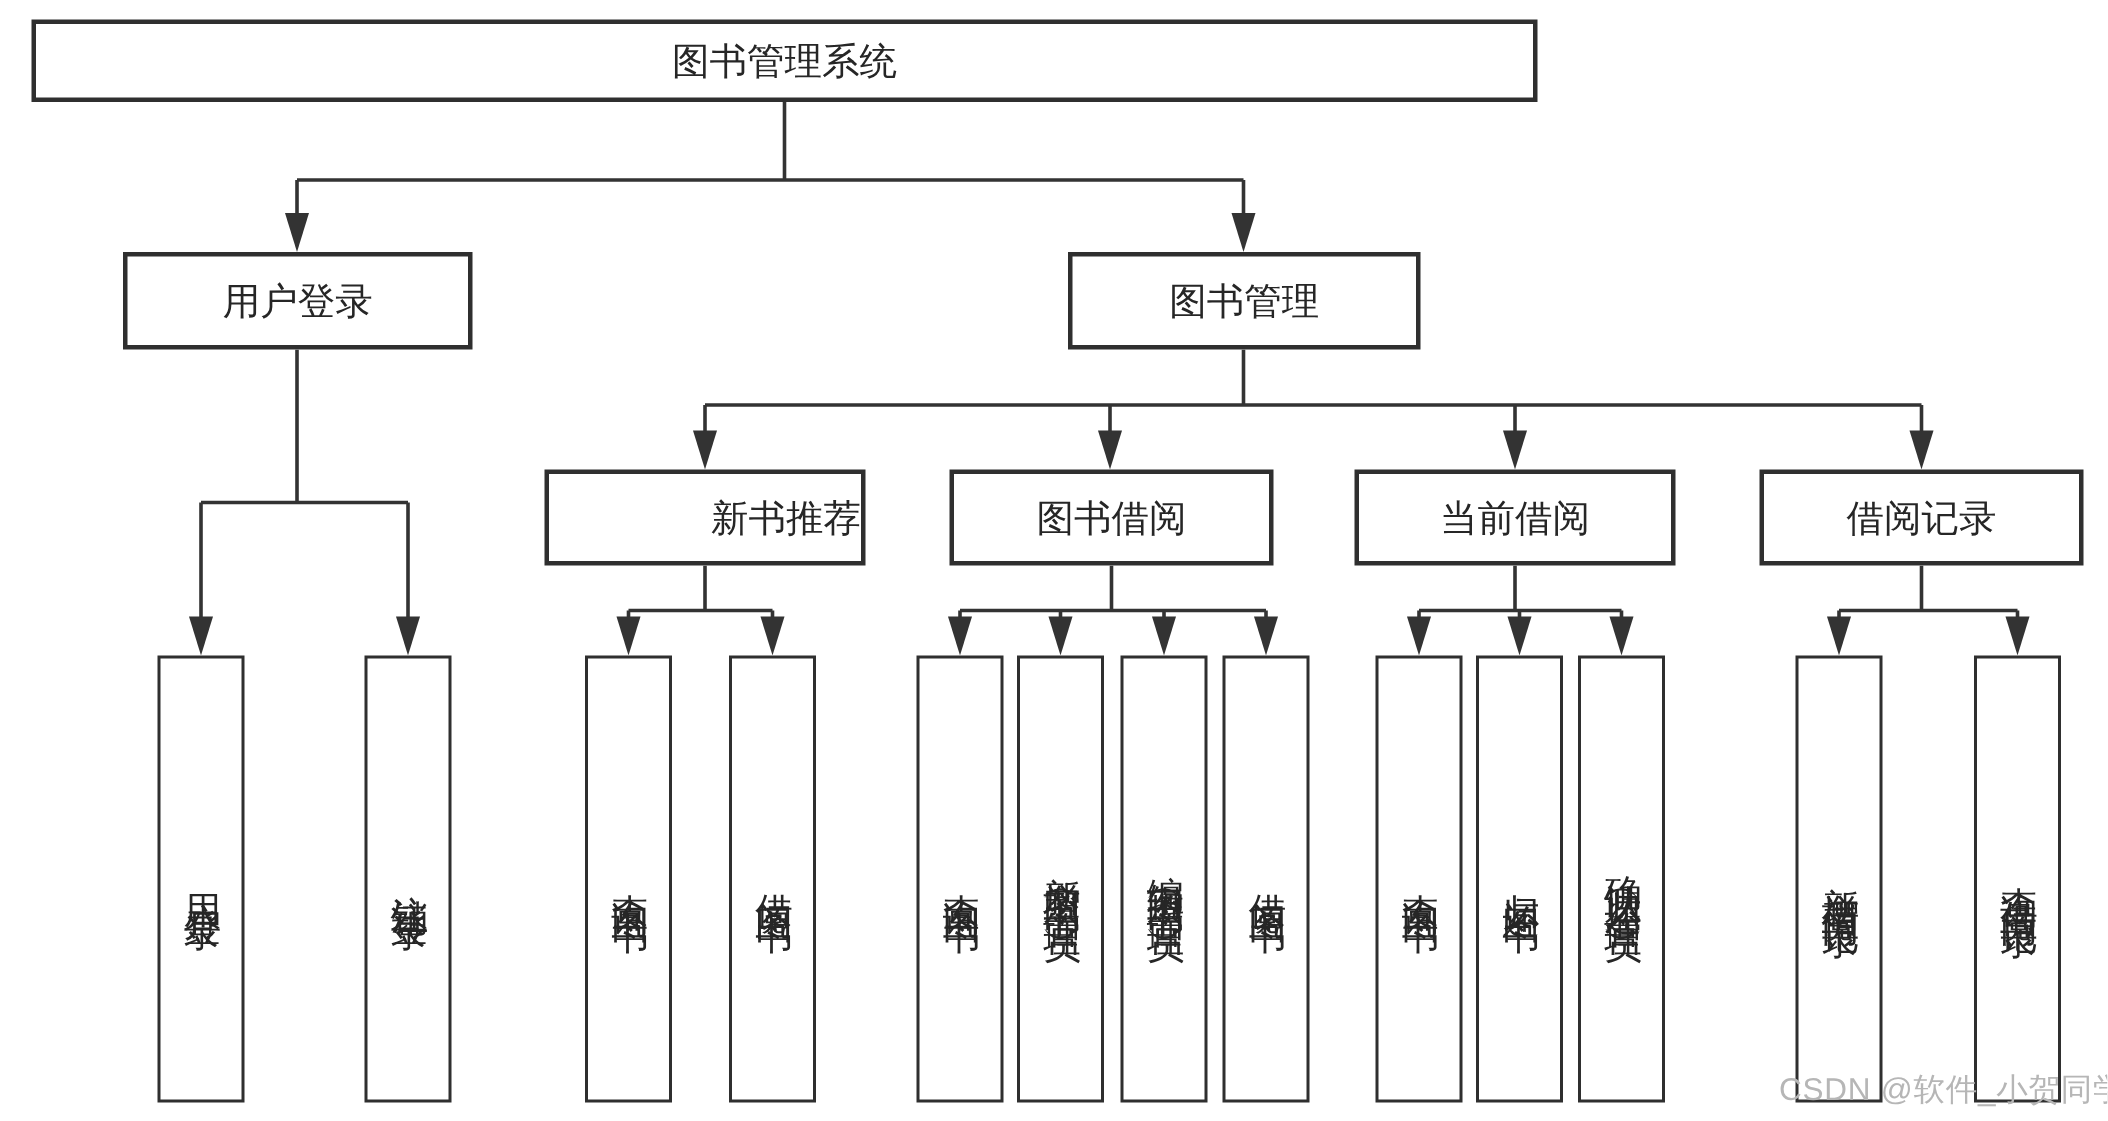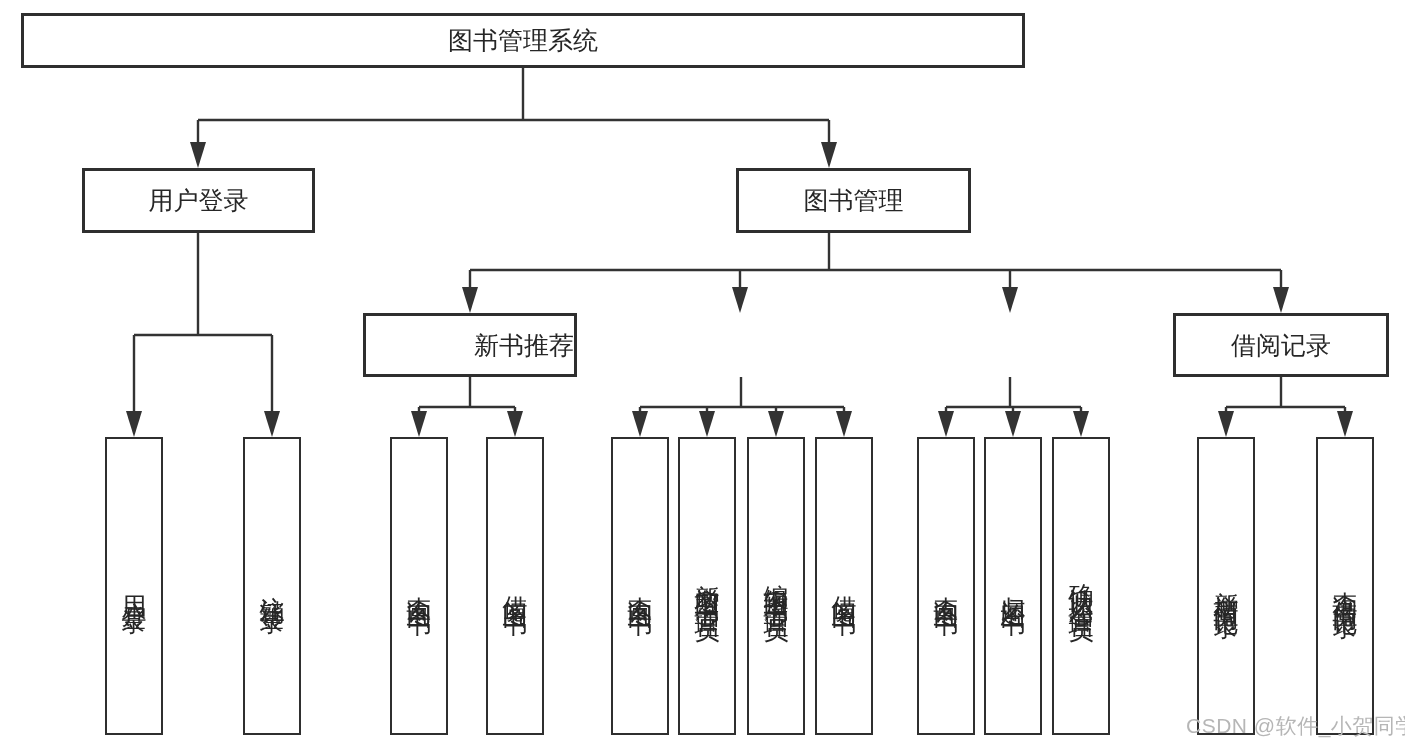--- a/index.html
+++ b/index.html
@@ -112,26 +112,32 @@
     </g>
   </svg>
 
   <div class="node" style="left:21px; top:13px; width:1004px; height:55px;">
     <span class="label">图书管理系统</span>
   </div>
 
   <div class="node" style="left:82px; top:168px; width:233px; height:65px;">
     <span class="label">用户登录</span>
   </div>
-  <div class="node" style="left:712px; top:168px; width:235px; height:65px;margin-left:24px;">
+  <div class="node" style="left:712px; top:168px; width:235px; height:65px;">
     <span class="label">图书管理</span>
   </div>
 
   <div class="node" style="left:363px; top:313px; width:214px; height:64px;justify-content:flex-end;">
     <span class="label">新书推荐</span>
+  </div>
+  <div class="node" style="left:633px; top:313px; width:216px; height:64px;">
+    <span class="label">图书借阅</span>
+  </div>
+  <div class="node" style="left:903px; top:313px; width:214px; height:64px;">
+    <span class="label">当前借阅</span>
   </div>
   <div class="node" style="left:1173px; top:313px; width:216px; height:64px;justify-content:center;">
     <span class="label">借阅记录</span>
   </div>
 
   <div class="node leaf" style="left:105px; top:437px; width:58px; height:298px;">
     <span class="label">用户登录</span>
   </div>
   <div class="node leaf" style="left:243px; top:437px; width:58px; height:298px;">
     <span class="label">注销登录</span>

